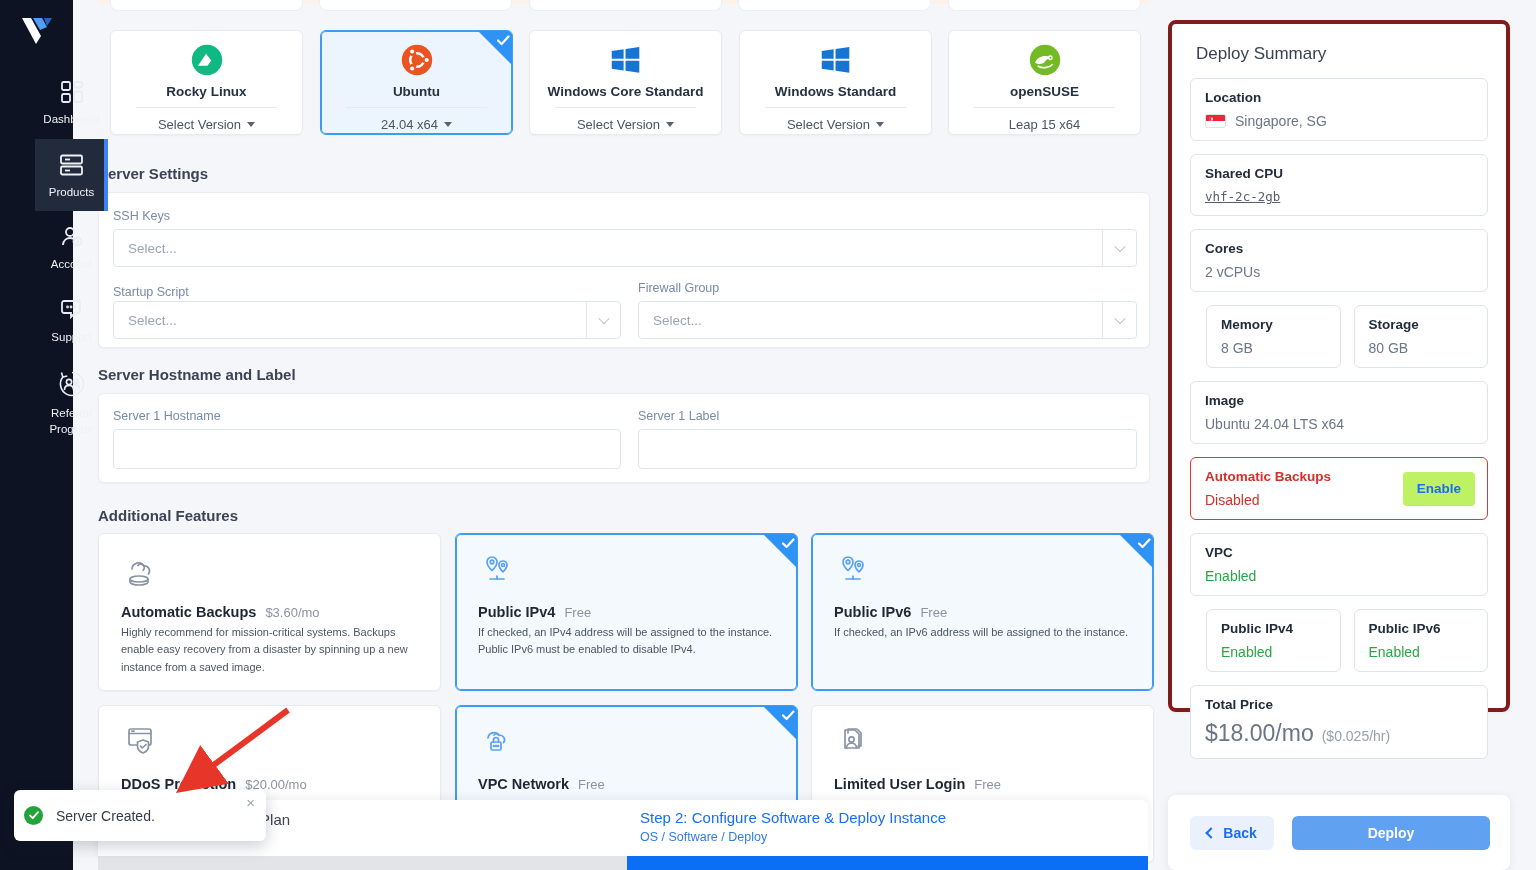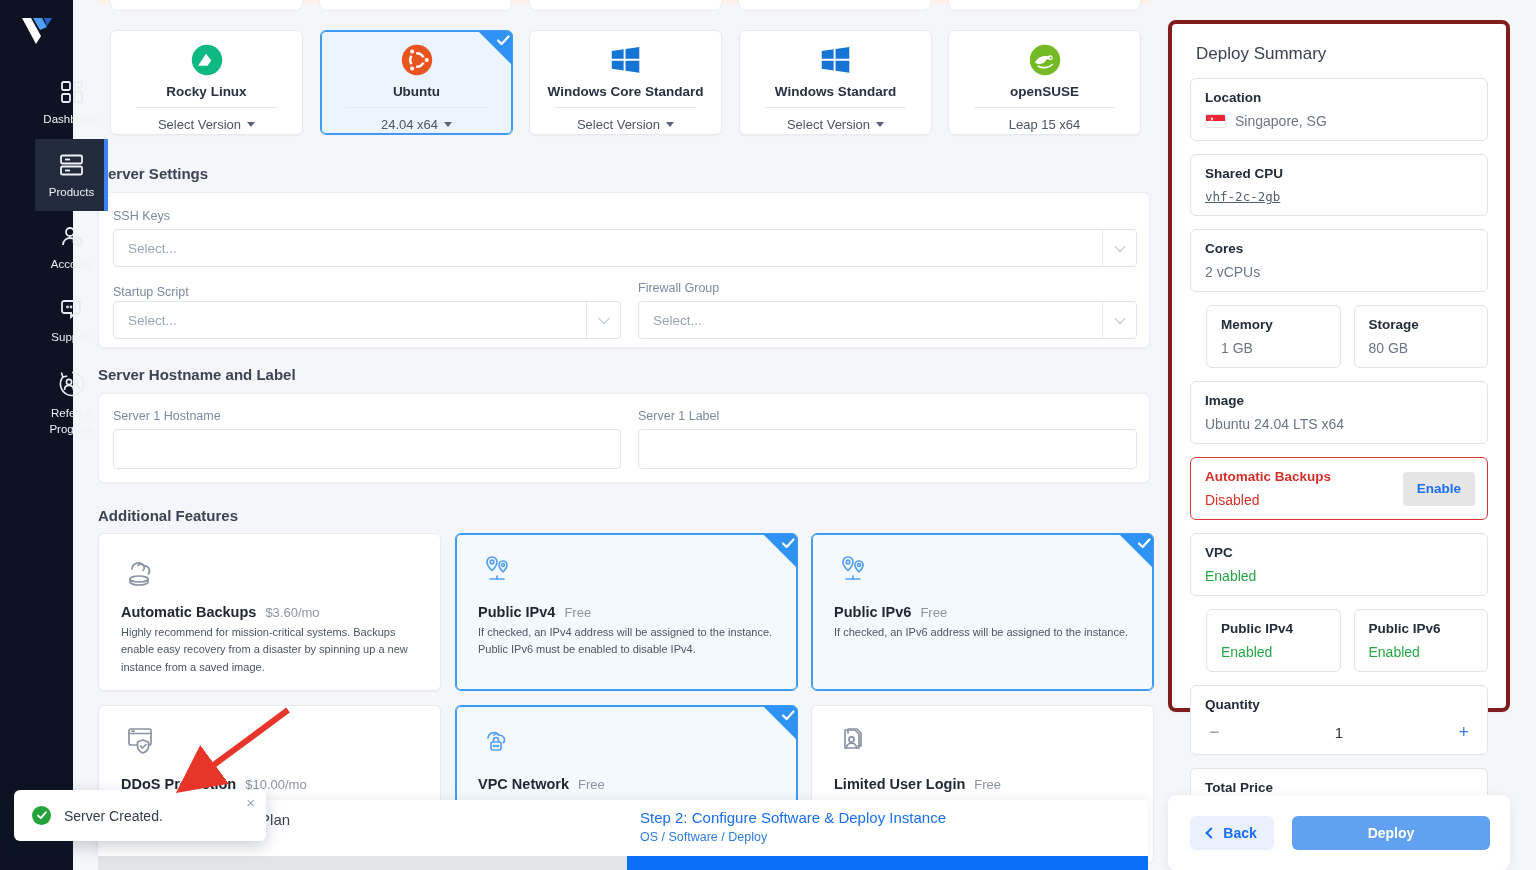--- a/index.html
+++ b/index.html
@@ -62,41 +62,41 @@
   .summary-title { font-size:17px; color:#3a4252; margin:4px 0 14px 6px; }
   .sum-box { border:1px solid #dfe3eb; border-radius:6px; padding:11px 14px; margin-bottom:13px; position:relative; background:#fff; }
   .sum-label { font-size:13.5px; font-weight:bold; color:#222c3a; }
   .sum-value { margin-top:8px; font-size:14px; color:#6c7686; }
   .sum-row { display:flex; gap:13px;padding-left:16px; }
   .sum-row .sum-box { flex:1; }
   .sum-box.alert { border-color:#d93a32; }
   .sum-box.alert .sum-label, .sum-box.alert .sum-value { color:#d62f28; }
   .sum-value.green { color:#27a744; }
   .mono { font-family:"DejaVu Sans Mono","Liberation Mono",monospace; font-size:12.5px;text-decoration:underline; }
-  .enable-btn { position:absolute; right:12px; top:50%; transform:translateY(-50%); width:72px; height:34px; background:#e5e5e5; color:#1b6ef3; font-weight:bold; font-size:13.5px; border:none; border-radius:4px; cursor:pointer; }
+  .enable-btn { position:absolute; right:12px; top:50%; transform:translateY(-50%); width:72px; height:34px; background:#bef264; color:#1b6ef3; font-weight:bold; font-size:13.5px; border:none; border-radius:4px; cursor:pointer; }
   .qty-row { margin-top:10px; display:flex; align-items:center; justify-content:space-between; padding:0 4px; }
   .qty-minus { color:#8a93a3; font-size:18px; cursor:pointer; }
   .qty-plus { color:#3b82f6; font-size:18px; cursor:pointer; }
   .qty-val { font-size:15px; color:#333; }
   .price-line { margin-top:8px; display:flex; align-items:baseline; gap:8px; }
   .price-main { font-size:23px; color:#6b7585; }
   .price-hr { font-size:14px; color:#98a0ae; }
   .flagrow { margin-top:8px; display:flex; align-items:center; gap:9px; }
   .sg-flag { position:relative; width:21px; height:14px; border:1px solid #e3e3e3; border-radius:2px; overflow:hidden; background:#fff; }
   .sg-flag::before { content:""; position:absolute; left:0; top:0; width:100%; height:50%; background:#ee2536; }
   .sg-flag::after { content:""; position:absolute; left:3px; top:1.5px; width:4px; height:4px; border-radius:50%; background:#fff; box-shadow:2px 0 0 0 #ee2536 inset; }
 
   
   .footer-card { position:absolute; left:1168px; top:795px; width:342px; height:75px; background:#fff; border-radius:8px; box-shadow:0 2px 10px rgba(20,30,60,.08); z-index:20; }
   .back-btn { position:absolute; left:22px; top:21px; width:84px; height:34px; background:#eaf1fd; border:none; border-radius:6px; color:#1a6ef5; font-weight:bold; font-size:14px; cursor:pointer; display:flex; align-items:center; justify-content:center; gap:8px; }
   .back-chev { width:8px; height:8px; border-left:2px solid #1a6ef5; border-bottom:2px solid #1a6ef5; transform:rotate(45deg); margin-top:0px; }
   .deploy-btn { position:absolute; left:124px; top:21px; width:198px; height:34px; background:#61a1f1; border:none; border-radius:6px; color:#fff; font-weight:bold; font-size:14px; cursor:pointer; }
 
   
-  .toast { position:absolute; left:14px; top:790px; width:252px; height:51px; background:#fff; border-radius:6px; box-shadow:0 5px 16px rgba(20,30,60,.22); z-index:30; display:flex; align-items:center; padding-left:18px; gap:13px; }
+  .toast { position:absolute; left:14px; top:790px; width:252px; height:51px; background:#fff; border-radius:6px; box-shadow:0 5px 16px rgba(20,30,60,.22); z-index:30; display:flex; align-items:center; padding-left:10px; gap:13px; }
   .toast-check { width:19px; height:19px; border-radius:50%; background:#23a33a; display:flex; align-items:center; justify-content:center; flex:0 0 19px; }
   .toast-msg { font-size:14px; color:#343c49; }
   .toast-close { position:absolute; right:11px; top:5px; font-size:15px; color:#a0a6b1; cursor:pointer; line-height:1; }
   .arrow-overlay { position:absolute; left:148px; top:700px; z-index:35; pointer-events:none; }
 
   .muted-stroke { stroke:#8a93a3; fill:none; stroke-width:1.7; stroke-linecap:round; stroke-linejoin:round; }
   .blue-stroke { stroke:#57a0f5; fill:none; stroke-width:1.7; stroke-linecap:round; stroke-linejoin:round; }
 </style>
 </head>
 <body>
@@ -375,21 +375,21 @@
         <g class="muted-stroke">
           <rect x="8" y="5" width="22" height="16" rx="2"></rect>
           <line x1="8" y1="9.5" x2="30" y2="9.5"></line>
           <line x1="11" y1="7.2" x2="13" y2="7.2"></line>
           <path d="M22 16 l5.5 2 v4.2 c0 3.3-2.7 5.6-5.5 6.8 c-2.8-1.2-5.5-3.5-5.5-6.8 V18 Z" fill="#fff"></path>
           <polyline points="19.5,22 21.4,24 25,20.5"></polyline>
         </g>
       </svg>
       <div class="feat-title-row">
         <span class="feat-title">DDoS Protection</span>
-        <span class="feat-price">$10.00/mo</span>
+        <span class="feat-price">$20.00/mo</span>
       </div>
       <div class="feat-desc">Add a layer of protection to ensure consistent performance and</div>
     </div>
 
     <div class="feat-card selected" style="left:382px; top:705px;">
       <div class="corner-check">
         <svg width="13" height="11" viewBox="0 0 13 11">
             <polyline points="1,5.5 4.6,9 11.5,1.5" fill="none" stroke="#fff" stroke-width="2.2" stroke-linecap="round" stroke-linejoin="round"></polyline>
           </svg>
       </div>
@@ -445,21 +445,21 @@
     </div>
 
     <div class="sum-box">
       <div class="sum-label">Cores</div>
       <div class="sum-value">2 vCPUs</div>
     </div>
 
     <div class="sum-row">
       <div class="sum-box">
         <div class="sum-label">Memory</div>
-        <div class="sum-value">1 GB</div>
+        <div class="sum-value">8 GB</div>
       </div>
       <div class="sum-box">
         <div class="sum-label">Storage</div>
         <div class="sum-value">80 GB</div>
       </div>
     </div>
 
     <div class="sum-box">
       <div class="sum-label">Image</div>
       <div class="sum-value">Ubuntu 24.04 LTS x64</div>
@@ -480,28 +480,20 @@
       <div class="sum-box">
         <div class="sum-label">Public IPv4</div>
         <div class="sum-value green">Enabled</div>
       </div>
       <div class="sum-box">
         <div class="sum-label">Public IPv6</div>
         <div class="sum-value green">Enabled</div>
       </div>
     </div>
 
-    <div class="sum-box">
-      <div class="sum-label">Quantity</div>
-      <div class="qty-row">
-        <span class="qty-minus">−</span>
-        <span class="qty-val">1</span>
-        <span class="qty-plus">+</span>
-      </div>
-    </div>
 
     <div class="sum-box" style="margin-bottom:0">
       <div class="sum-label">Total Price</div>
       <div class="price-line">
         <span class="price-main">$18.00/mo</span>
         <span class="price-hr">($0.025/hr)</span>
       </div>
     </div>
   </aside>
 

